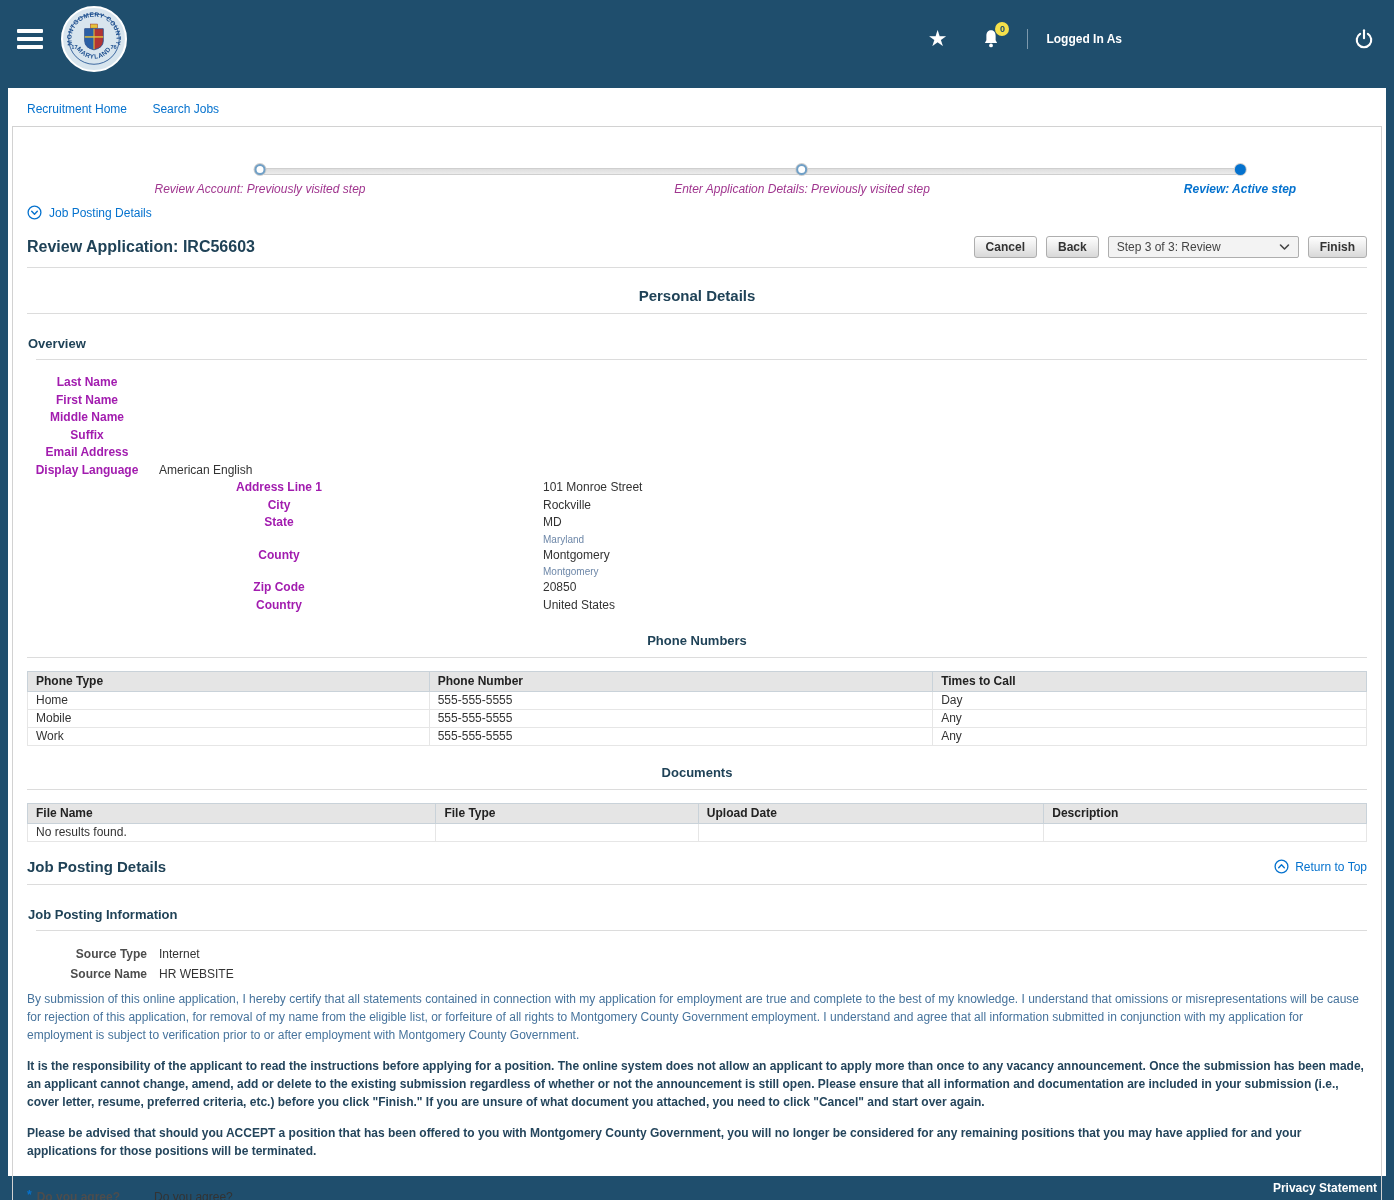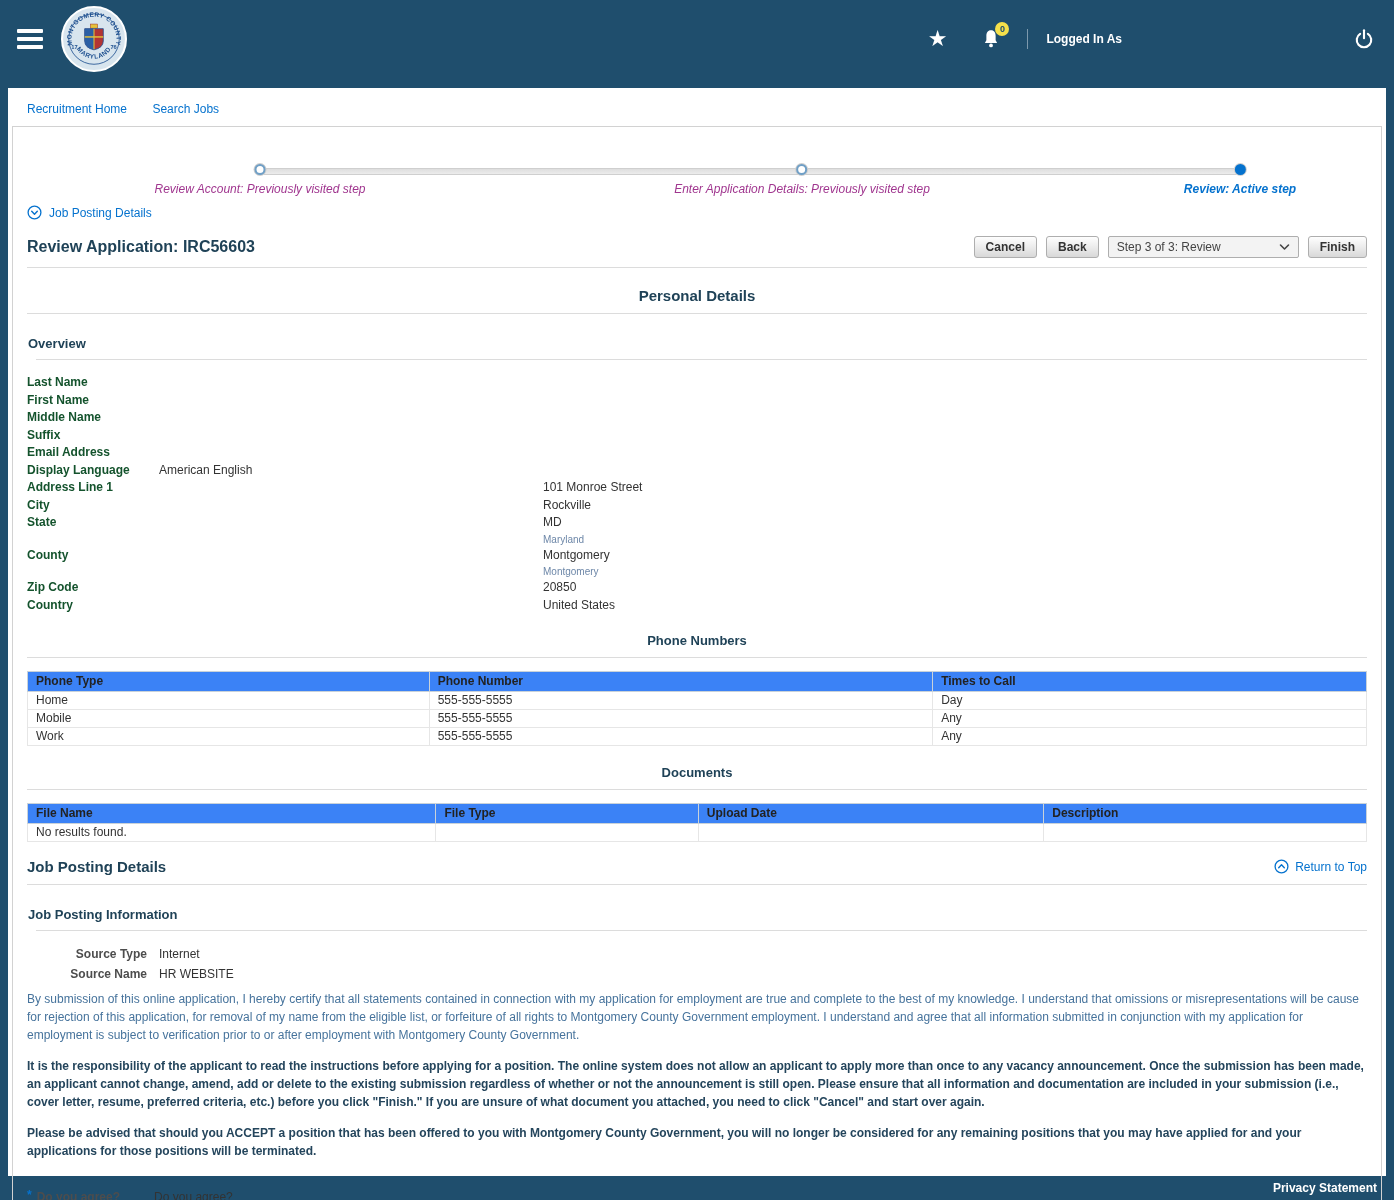--- a/index.html
+++ b/index.html
@@ -51,28 +51,28 @@
          border-radius:3px; cursor:pointer; line-height:16px; }
   .select-box { display:inline-flex; align-items:center; justify-content:space-between; width:191px; height:22px;
                 padding:0 8px; background:#f3f3f3; border:1px solid #aeaeae; border-radius:2px;
                 font-size:12px; color:#444; cursor:pointer; }
   hr.rule { border:none; border-top:1px solid #dcdcdc; margin:9px 0 0 0; }
   
   .h-section { font-size:15px; font-weight:bold; color:#1f4257; margin-top:19px;text-align:center; }
   .h-sub { font-size:13px; font-weight:bold; color:#1f4257; margin:22px 0 0 1px; }
   hr.sub-rule { border:none; border-top:1px solid #dcdcdc; margin:8px 0 0 9px; }
   .frow { display:flex; font-size:12px; line-height:17.5px; }
-  .flabel { width:120px; text-align:left; font-weight:bold; color:#14532d; }
+  .flabel { width:120px; text-align:center; font-weight:bold; color:#a21caf; }
   .fvalue { margin-left:12px; color:#333; }
   .fields { margin-top:14px; }
   .arow .flabel { width:504px; }
   .subline { margin-left:516px; font-size:10px; color:#6d87a8; line-height:15px; }
   
   table.grid { width:100%; border-collapse:collapse; font-size:12px; color:#333; margin-top:13px; }
-  table.grid th { background:#3b82f6; text-align:left; font-weight:bold; color:#222;
+  table.grid th { background:#e5e5e5; text-align:left; font-weight:bold; color:#222;
                   padding:2px 8px; border:1px solid #c9d2d9; line-height:15px; }
   table.grid td { padding:1px 8px; border:1px solid #e6e6e6; border-top:none; line-height:15px; height:17px; }
   
   .jp-head-row { display:flex; align-items:center; margin-top:16px; }
   .return-top { margin-left:auto; display:flex; align-items:center; gap:6px; font-size:12px; }
   .return-top a { color:#0572ce; text-decoration:none; }
   .src-row { display:flex; font-size:12px; line-height:20px; }
   .src-label { width:120px; text-align:right; font-weight:bold; color:#4d4d4d; }
   .src-value { margin-left:12px; color:#333; }
   

